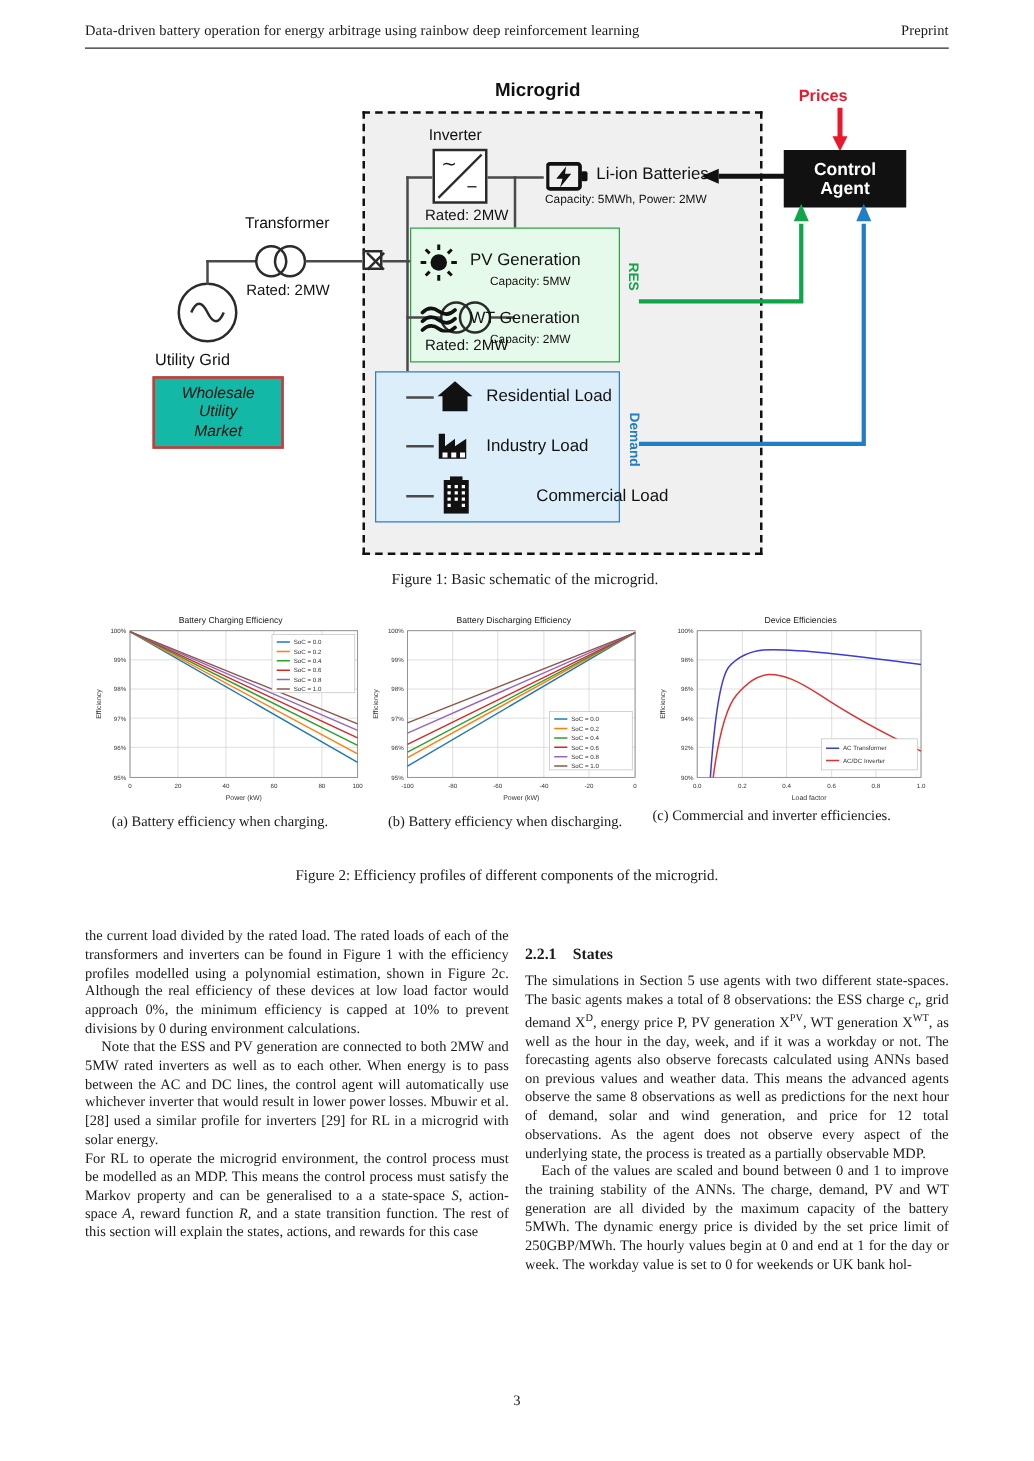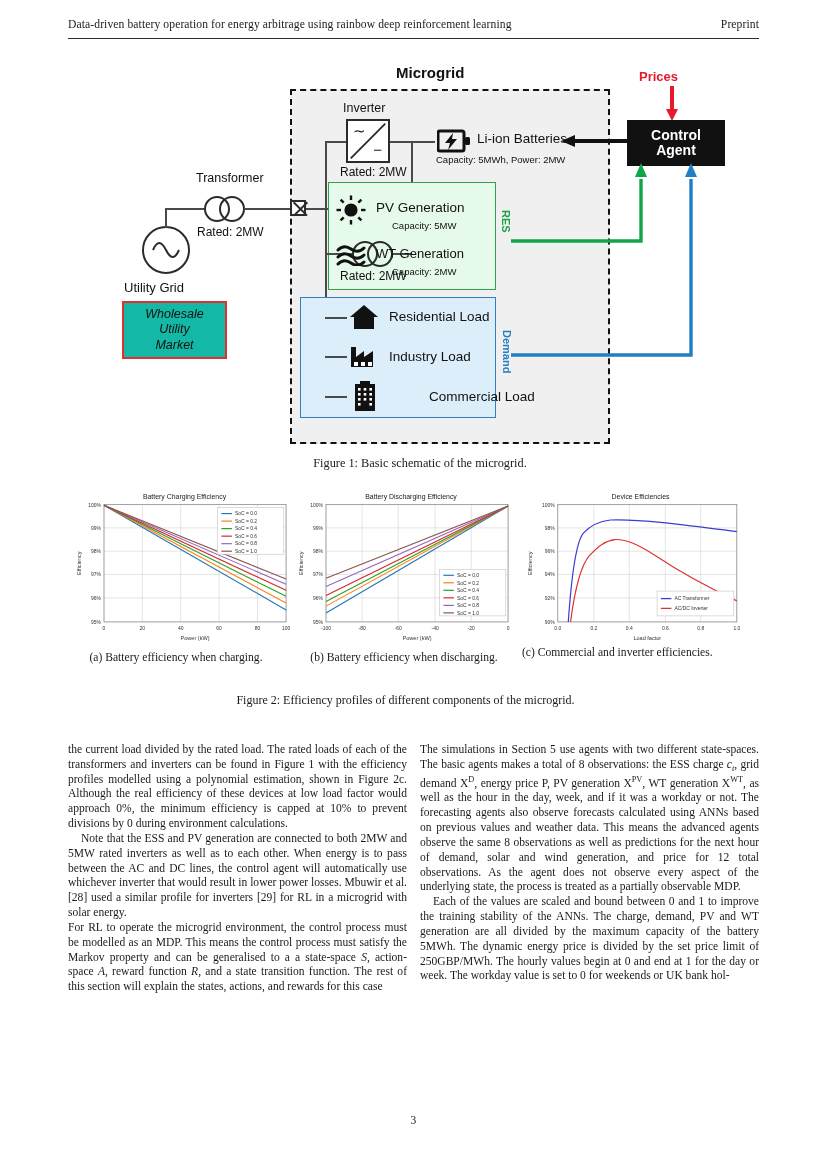--- a/index.html
+++ b/index.html
@@ -534,20 +534,26 @@
   <div class="col left">
     <p>the current load divided by the rated load. The rated loads of each of the transformers and inverters can be found in Figure 1 with the efficiency profiles modelled using a polynomial estimation, shown in Figure 2c. Although the real efficiency of these devices at low load factor would approach 0%, the minimum efficiency is capped at 10% to prevent divisions by 0 during environment calculations.</p>
     <p class="ind">Note that the ESS and PV generation are connected to both 2MW and 5MW rated inverters as well as to each other. When energy is to pass between the AC and DC lines, the control agent will automatically use whichever inverter that would result in lower power losses. Mbuwir et al. [28] used a similar profile for inverters [29] for RL in a microgrid with solar energy.</p>
 
 
     <p><span>For RL to operate the microgrid environment, the control process must be modelled as an MDP. This means the control process must satisfy the Markov property and can be generalised to a a state-space </span><span class="cal">S</span><span>, action-space </span><span class="cal">A</span><span>, reward function </span><span class="cal">R</span><span>, and a state transition function. The rest of this section will explain the states, actions, and rewards for this case</span></p>
   </div>
 
   <div class="col right">
 
+    <h3>
+      <span class="h3row">
+        <span>2.2.1</span>
+        <span>States</span>
+      </span>
+    </h3>
 
     <p><span>The simulations in Section 5 use agents with two different state-spaces. The basic agents makes a total of 8 observations: the ESS charge </span><span class="mathi">c</span><sub class="mathi">t</sub><span>, grid demand X</span><sup>D</sup><span>, energy price P, PV generation X</span><sup>PV</sup><span>, WT generation X</span><sup>WT</sup><span>, as well as the hour in the day, week, and if it was a workday or not. The forecasting agents also observe forecasts calculated using ANNs based on previous values and weather data. This means the advanced agents observe the same 8 observations as well as predictions for the next hour of demand, solar and wind generation, and price for 12 total observations. As the agent does not observe every aspect of the underlying state, the process is treated as a partially observable MDP.</span></p>
 
     <p class="ind">Each of the values are scaled and bound between 0 and 1 to improve the training stability of the ANNs. The charge, demand, PV and WT generation are all divided by the maximum capacity of the battery 5MWh. The dynamic energy price is divided by the set price limit of 250GBP/MWh. The hourly values begin at 0 and end at 1 for the day or week. The workday value is set to 0 for weekends or UK bank hol-</p>
   </div>
 
   <div class="pagenum">3</div>
 
 </div>
 

